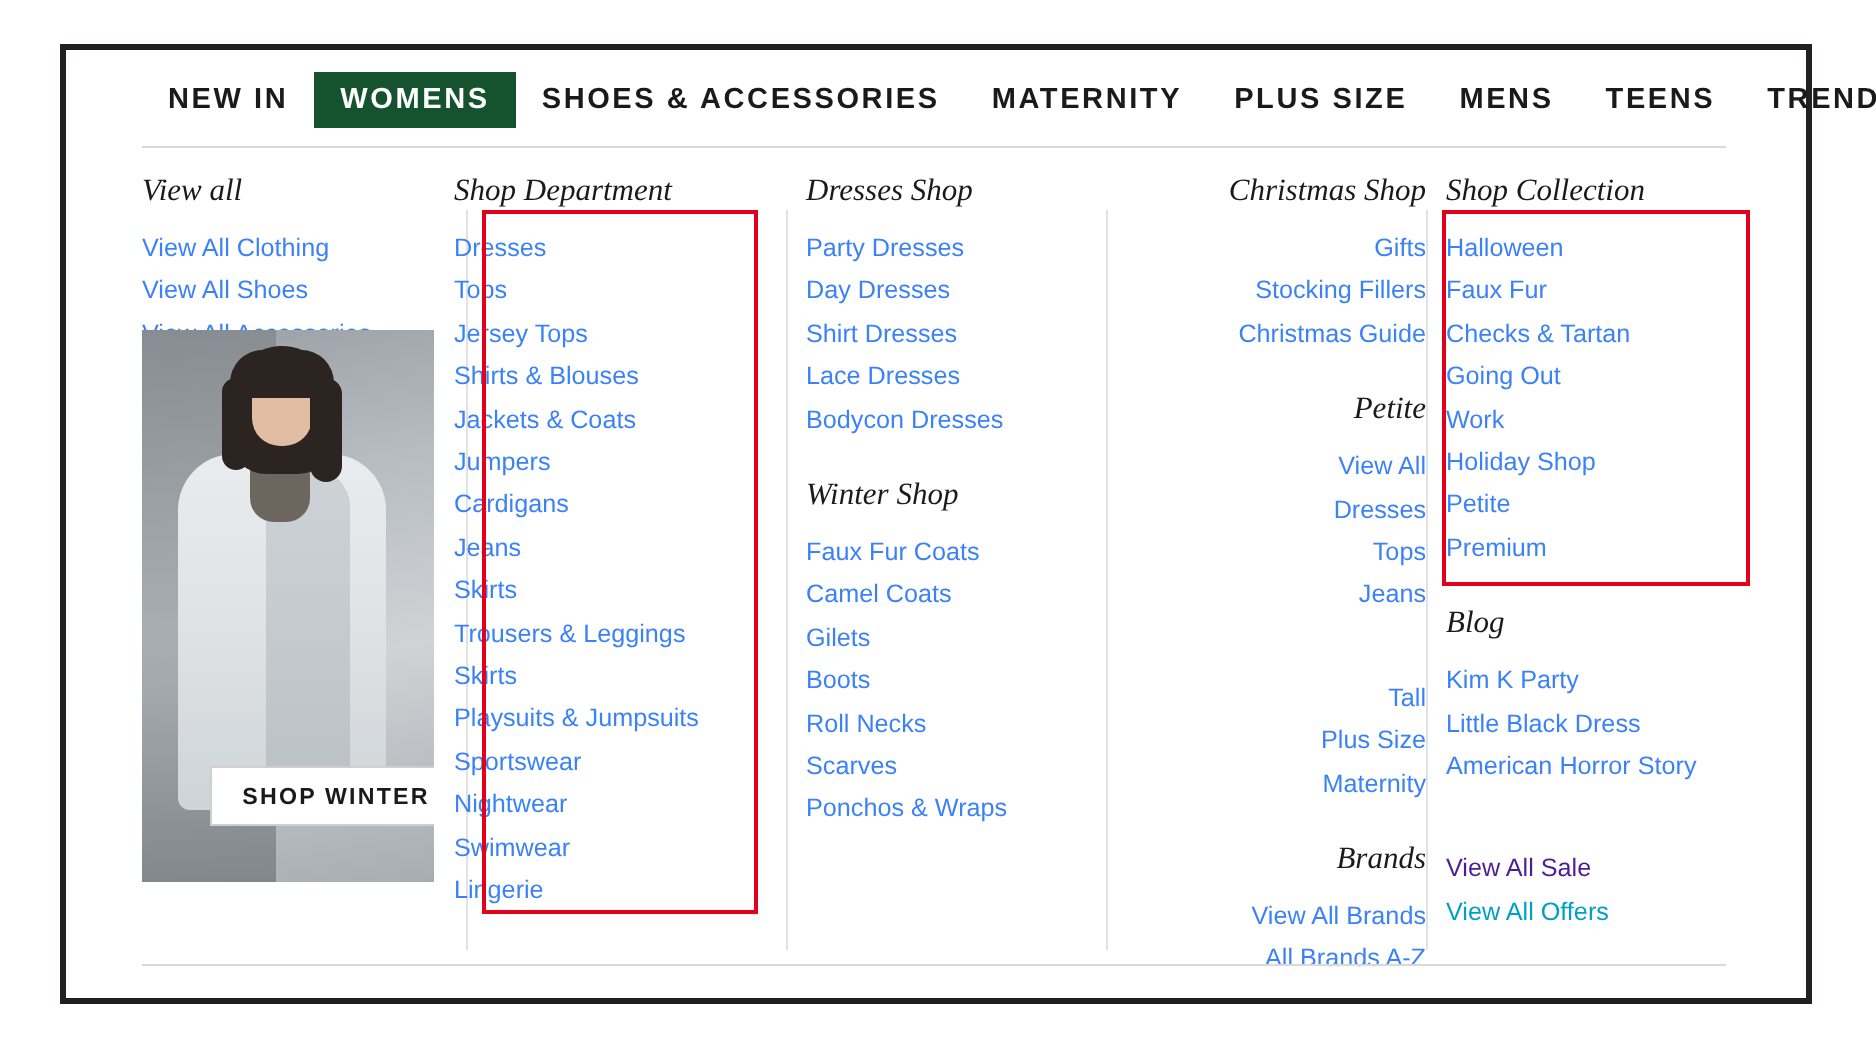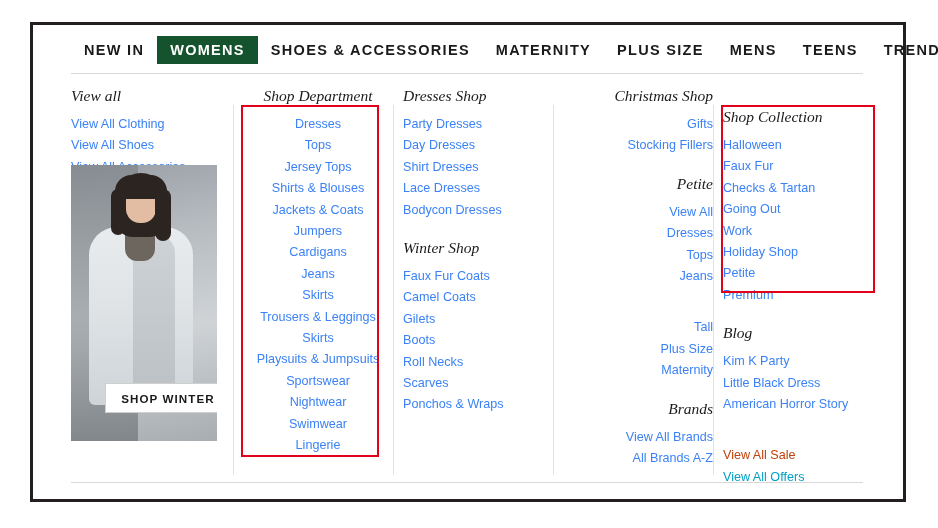--- a/index.html
+++ b/index.html
@@ -88,21 +88,21 @@
     margin: 0 0 9px 0;
     white-space: nowrap;
   }
   .lnk {
     font-size: 12.6px;
     color: #3b82f6;
     line-height: 21.4px;
     white-space: nowrap;
     cursor: pointer;
   }
-  .lnk.sale { color: #c2410c; }
+  .lnk.sale { color: #4c1d95; }
   .lnk.offers { color: #00a0c6; }
   .grp { margin-bottom: 18px; }
   .spacer-12 { height: 12px; }
   
   .redbox {
     position: absolute;
     border: 2px solid #e3001b;
     box-sizing: border-box;
     pointer-events: none;
   }
@@ -232,21 +232,21 @@
     <div class="col" style="left:0px;">
       <div class="grp">
         <div class="grp-title">View all</div>
         <div class="lnk">View All Clothing</div>
         <div class="lnk">View All Shoes</div>
         <div class="lnk">View All Accessories</div>
         <div class="lnk">View All Brands</div>
       </div>
     </div>
 
-    <div class="col" style="left:172px;text-align:center;">
+    <div class="col" style="left:156px;">
       <div class="grp">
         <div class="grp-title">Shop Department</div>
         <div class="lnk">Dresses</div>
         <div class="lnk">Tops</div>
         <div class="lnk">Jersey Tops</div>
         <div class="lnk">Shirts &amp; Blouses</div>
         <div class="lnk">Jackets &amp; Coats</div>
         <div class="lnk">Jumpers</div>
         <div class="lnk">Cardigans</div>
         <div class="lnk">Jeans</div>
@@ -280,20 +280,21 @@
         <div class="lnk">Scarves</div>
         <div class="lnk">Ponchos &amp; Wraps</div>
       </div>
     </div>
 
     <div class="col" style="left:492px;text-align:right;">
       <div class="grp">
         <div class="grp-title">Christmas Shop</div>
         <div class="lnk">Gifts</div>
         <div class="lnk">Stocking Fillers</div>
+        <div class="lnk">Christmas Guide</div>
       </div>
       <div class="grp">
         <div class="grp-title">Petite</div>
         <div class="lnk">View All</div>
         <div class="lnk">Dresses</div>
         <div class="lnk">Tops</div>
         <div class="lnk">Jeans</div>
       </div>
       <div class="grp">
         <div class="spacer-12"></div>
@@ -301,21 +302,21 @@
         <div class="lnk">Plus Size</div>
         <div class="lnk">Maternity</div>
       </div>
       <div class="grp">
         <div class="grp-title">Brands</div>
         <div class="lnk">View All Brands</div>
         <div class="lnk">All Brands A-Z</div>
       </div>
     </div>
 
-    <div class="col" style="left:652px;margin-top:21px;">
+    <div class="col" style="left:652px;">
       <div class="grp">
         <div class="grp-title">Shop Collection</div>
         <div class="lnk">Halloween</div>
         <div class="lnk">Faux Fur</div>
         <div class="lnk">Checks &amp; Tartan</div>
         <div class="lnk">Going Out</div>
         <div class="lnk">Work</div>
         <div class="lnk">Holiday Shop</div>
         <div class="lnk">Petite</div>
         <div class="lnk">Premium</div>

